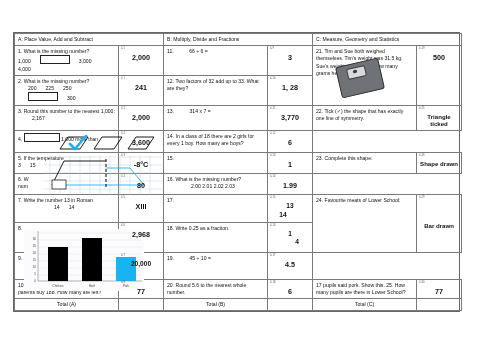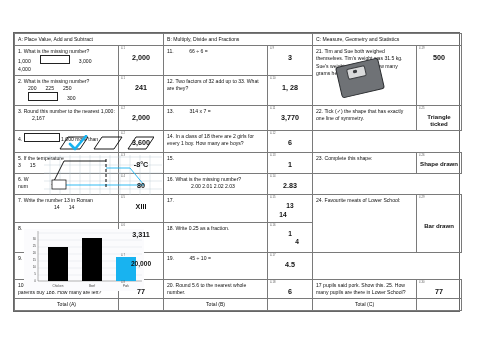--- a/index.html
+++ b/index.html
@@ -306,21 +306,21 @@
         <span class="code">4.4</span>
         <span class="ans">80</span>
       </td>
 
       <td>
         <div>16. What is the missing number?</div>
         <div class="eqline">2.00   2.01   2.02   2.03</div>
       </td>
       <td class="acell">
         <span class="code">4.14</span>
-        <span class="ans">2.83</span>
+        <span class="ans">1.99</span>
       </td>
     </tr>
 
     <tr>
       <td style="height:16px">
         <div class="qcell">
           <div>7. Write the number 13 in Roman</div>
           <div class="spaced" style="margin-left:36px">
             <span>14</span><span>14</span>
           </div>
@@ -388,21 +388,21 @@
                 <text x="34" y="58">Chicken</text>
                 <text x="68" y="58">Beef</text>
                 <text x="102" y="58">Pork</text>
               </g>
             </svg>
           </div>
         </div>
       </td>
       <td class="acell">
         <span class="code">4.6</span>
-        <span class="ans">3,311</span>
+        <span class="ans">2,968</span>
       </td>
 
       <td>
         <div>18. Write 0.25 as a fraction.</div>
       </td>
       <td class="acell">
         <span class="code">4.16</span>
         <span class="frac">
           <span class="top">1</span>
           <span class="bot" style="margin-left:14px">4</span>

